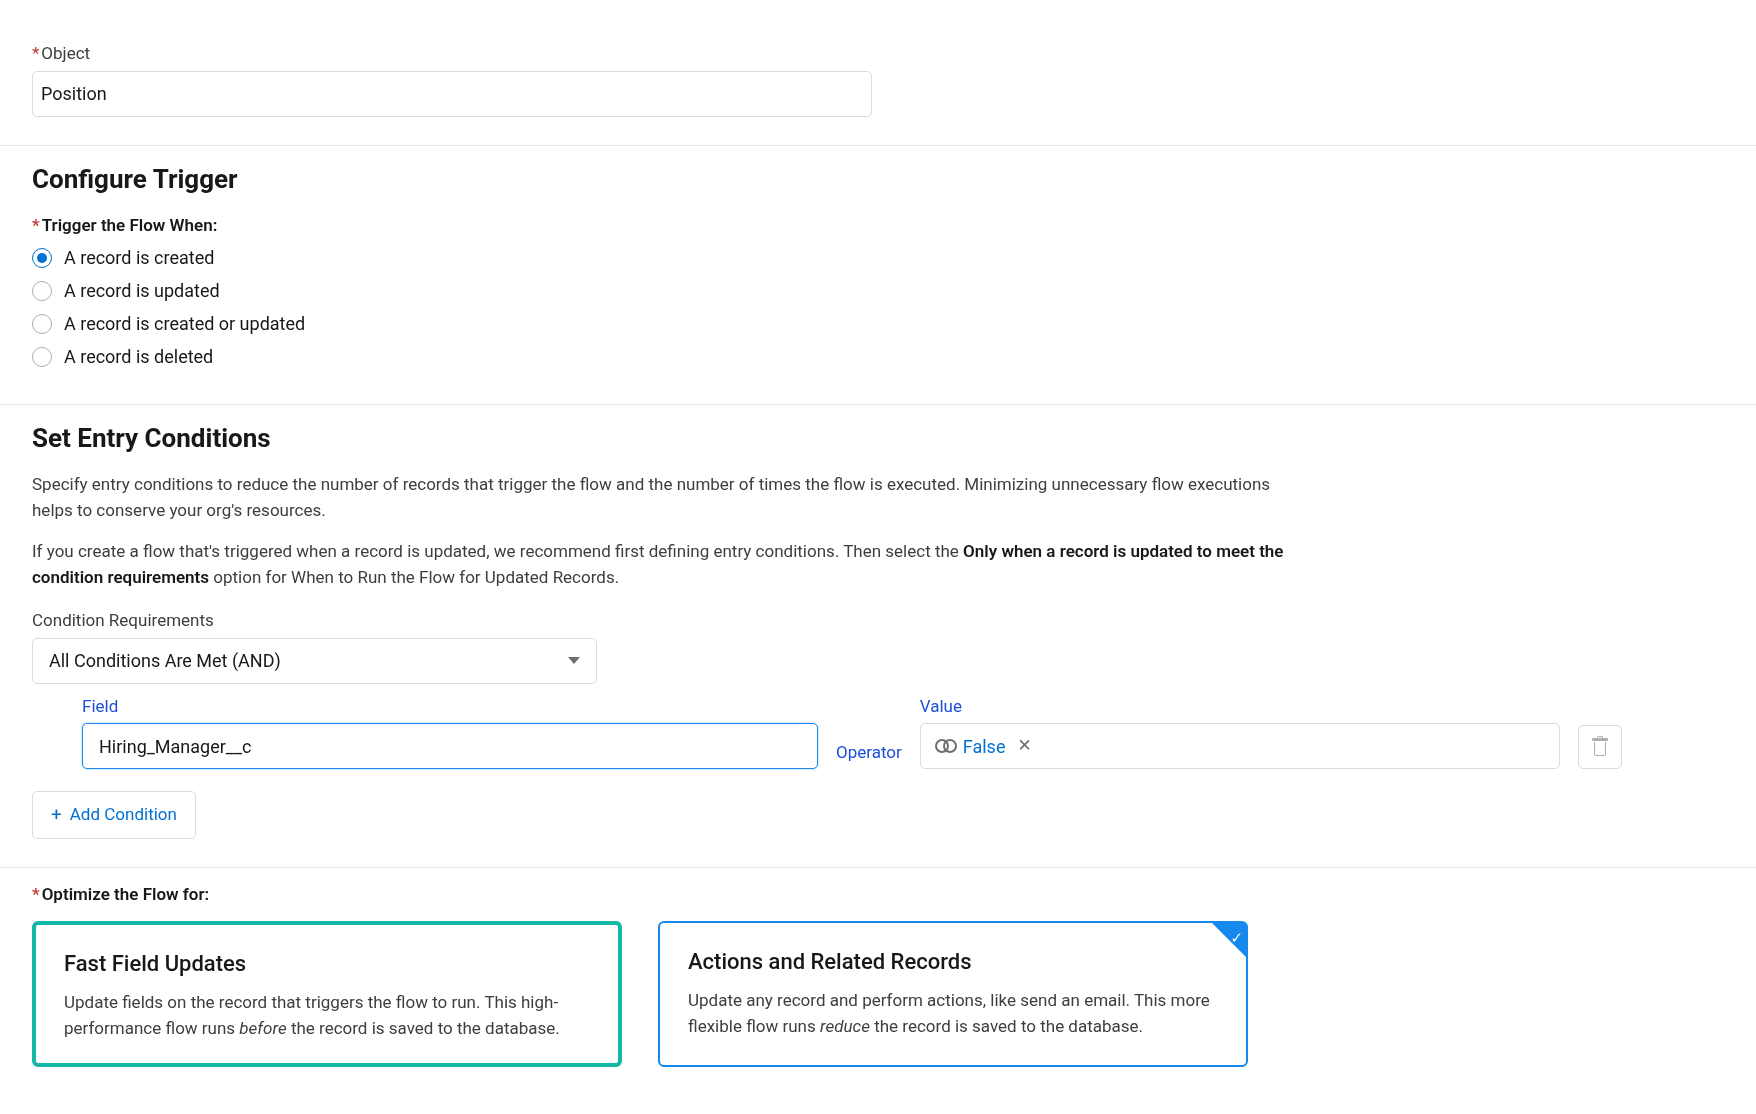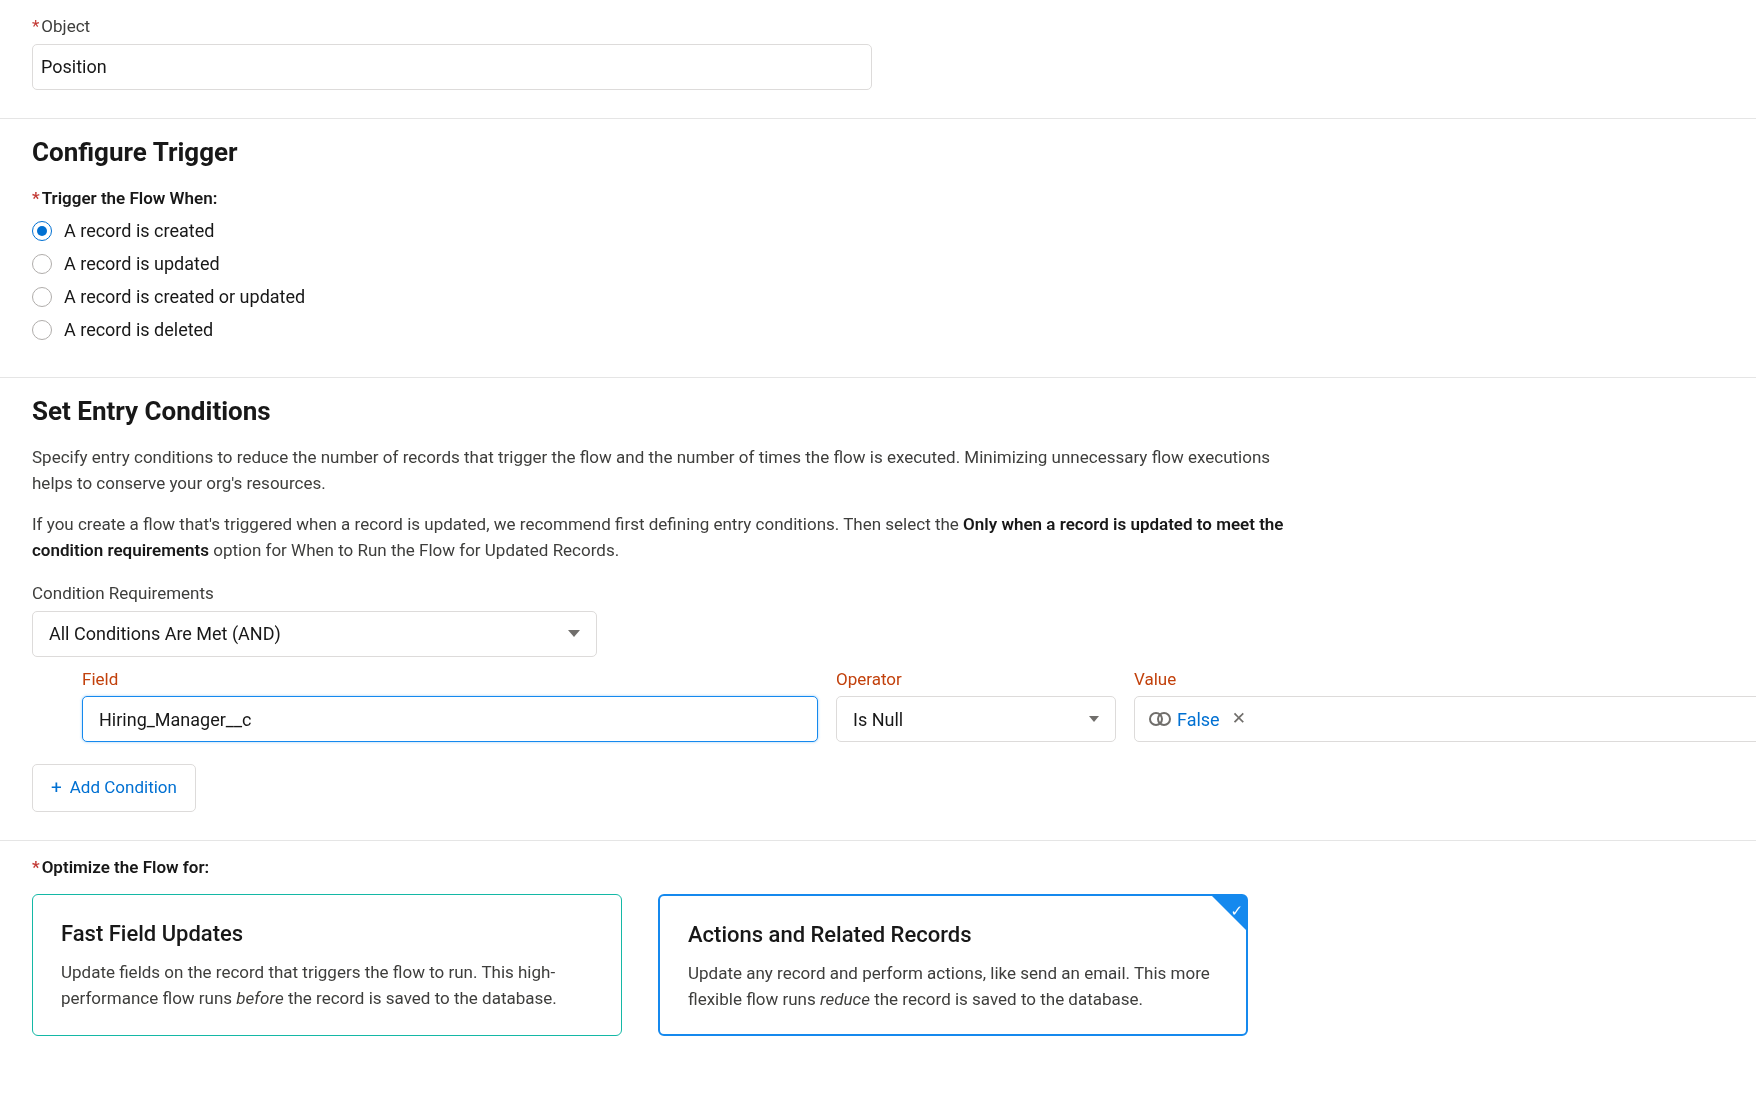--- a/index.html
+++ b/index.html
@@ -6,20 +6,21 @@
   body {
     font-family: -apple-system, BlinkMacSystemFont, "Segoe UI", Roboto, Helvetica, Arial, sans-serif;
     color: #181818;
     background: #fff;
     font-size: 17px;
     line-height: 1.5;
   }
   .page {
     width: 1756px;
     padding: 0;
+    margin-top: 27px;
   }
   .section {
     padding: 14px 32px 28px 32px;
     border-bottom: 1px solid #e5e5e5;
   }
   .section.last { border-bottom: none; }
   .req-asterisk { color: #c23934; margin-right: 2px; }
   .field-label {
     font-size: 17px;
     color: #3e3e3c;
@@ -100,21 +101,21 @@
   .condition-row {
     display: flex;
     gap: 18px;
     margin-top: 10px;
     margin-left: 50px;
     align-items: flex-end;
   }
   .condition-col { display: flex; flex-direction: column; }
   .col-label {
     font-size: 17px;
-    color: #c2410c;
+    color: #1d4ed8;
     margin-bottom: 4px;
   }
   .field-input {
     width: 736px;
     height: 46px;
     border: 1px solid #1589ee;
     border-radius: 5px;
     padding: 16px 16px;
     font-size: 18px;
     color: #181818;
@@ -200,21 +201,21 @@
     cursor: pointer;
   }
   .plus-icon { font-size: 19px; line-height: 1; color: #0070d2; font-weight: 400; }
   .optimize-row {
     display: flex;
     gap: 36px;
     margin-top: 14px;
   }
   .opt-card {
     flex: 0 0 590px;
-    border: 1px solid #14b8a6;
+    border: 4px solid #14b8a6;
     border-radius: 6px;
     padding: 22px 28px;
     position: relative;
     cursor: pointer;
   }
   .opt-card.selected {
     border: 2px solid #1589ee;
   }
   .opt-card h3 {
     font-size: 22px;
@@ -304,24 +305,20 @@
     <div class="condition-row">
       <div class="condition-col">
         <span class="col-label">Field</span>
         <div class="field-input">
           <span>Hiring_Manager__c</span>
             <span class="cursor"></span>
         </div>
       </div>
       <div class="condition-col">
         <span class="col-label">Operator</span>
-        <div class="operator-select">
-          <span>Is Null</span>
-          <span class="caret-down small"></span>
-        </div>
       </div>
       <div class="condition-col">
         <span class="col-label">Value</span>
         <div class="value-input">
           <span class="value-pill">
             <span class="toggle-icon">
                 <span class="c1"></span>
                 <span class="c2"></span>
               </span>
             <span>False</span>

